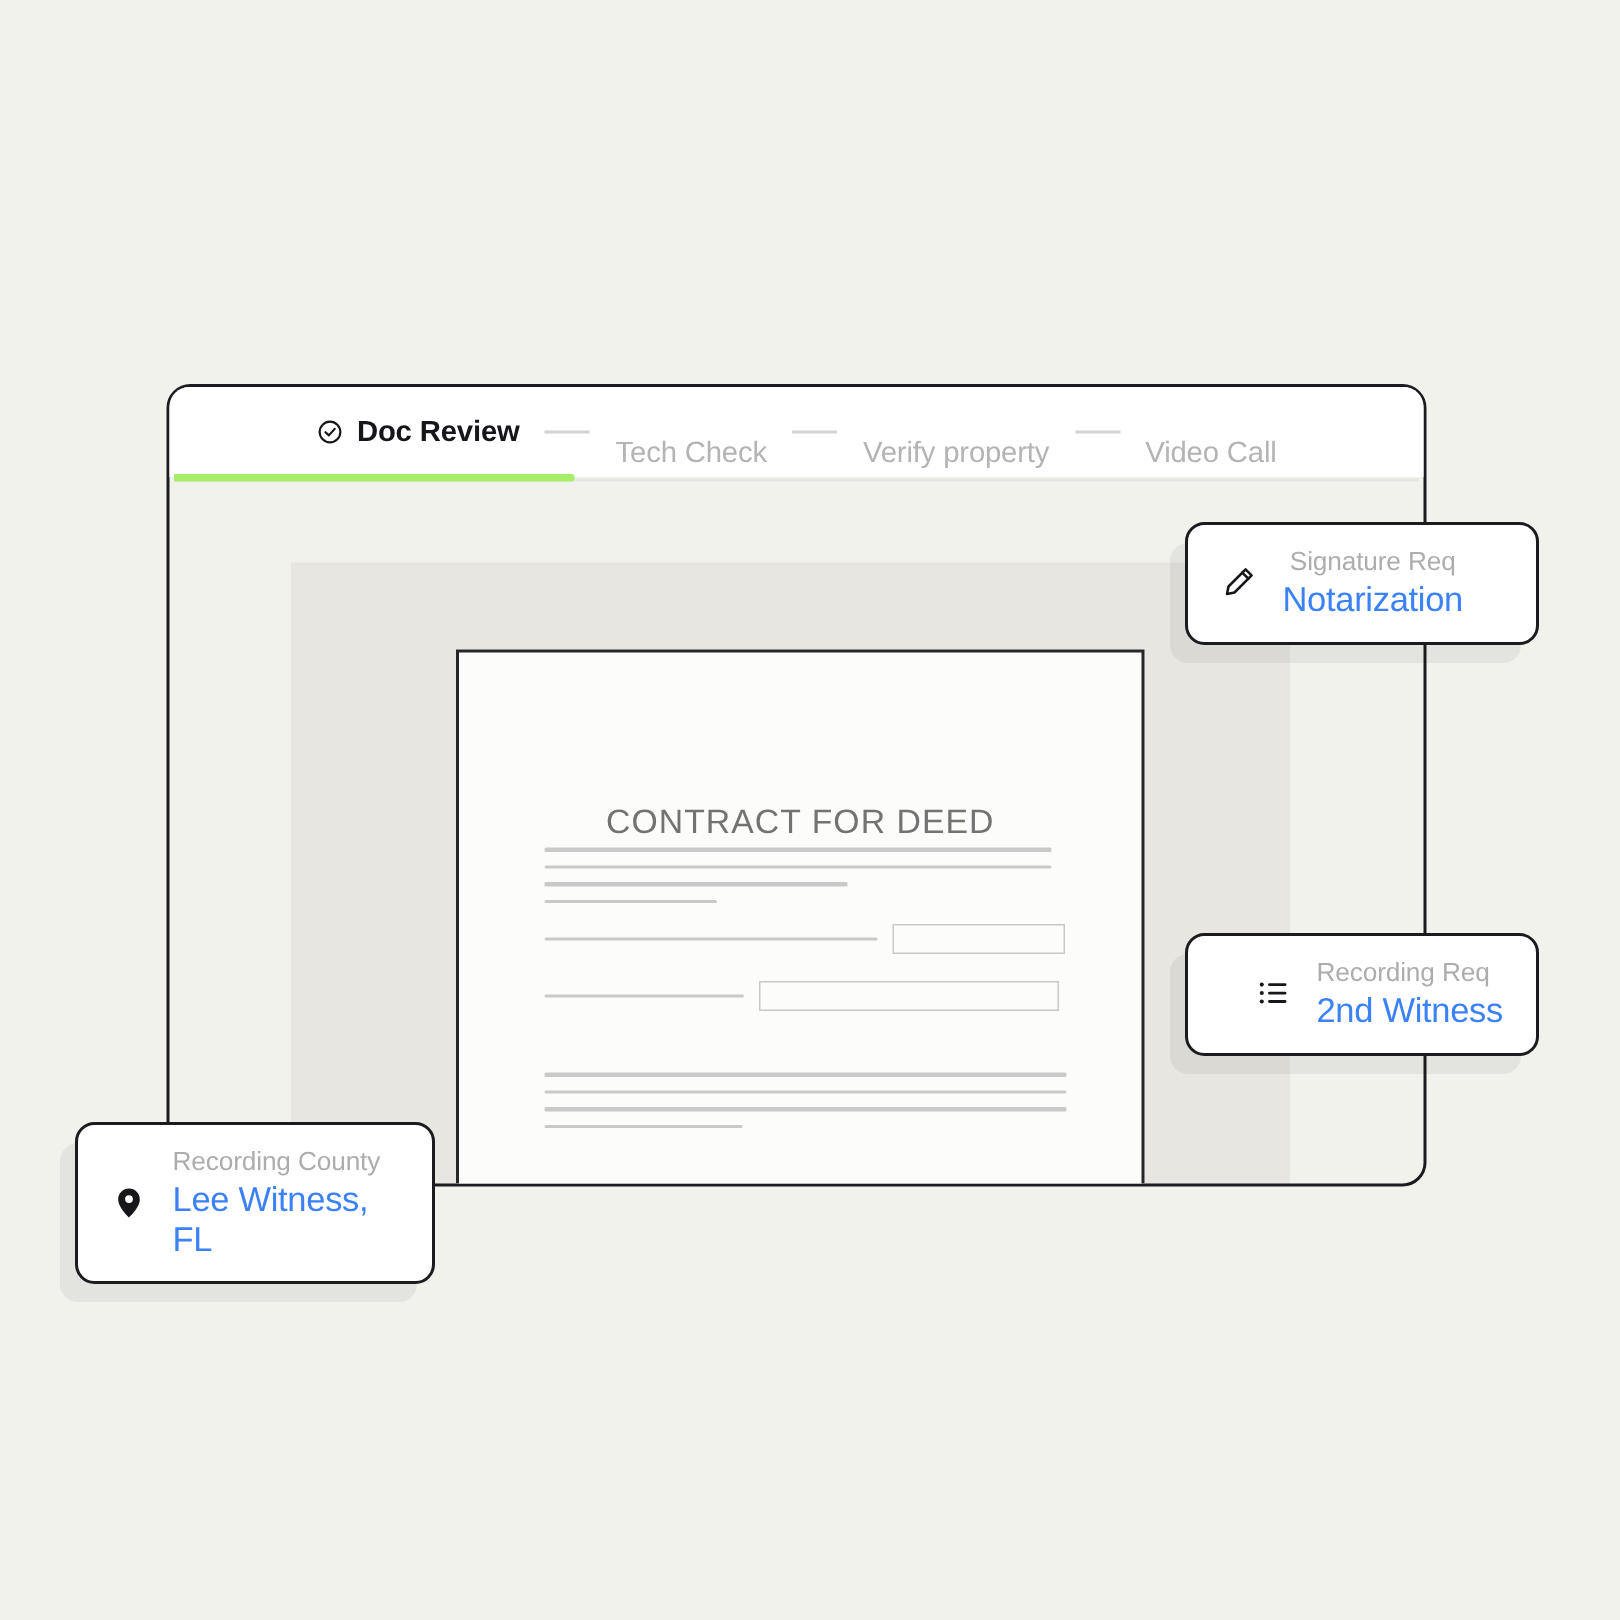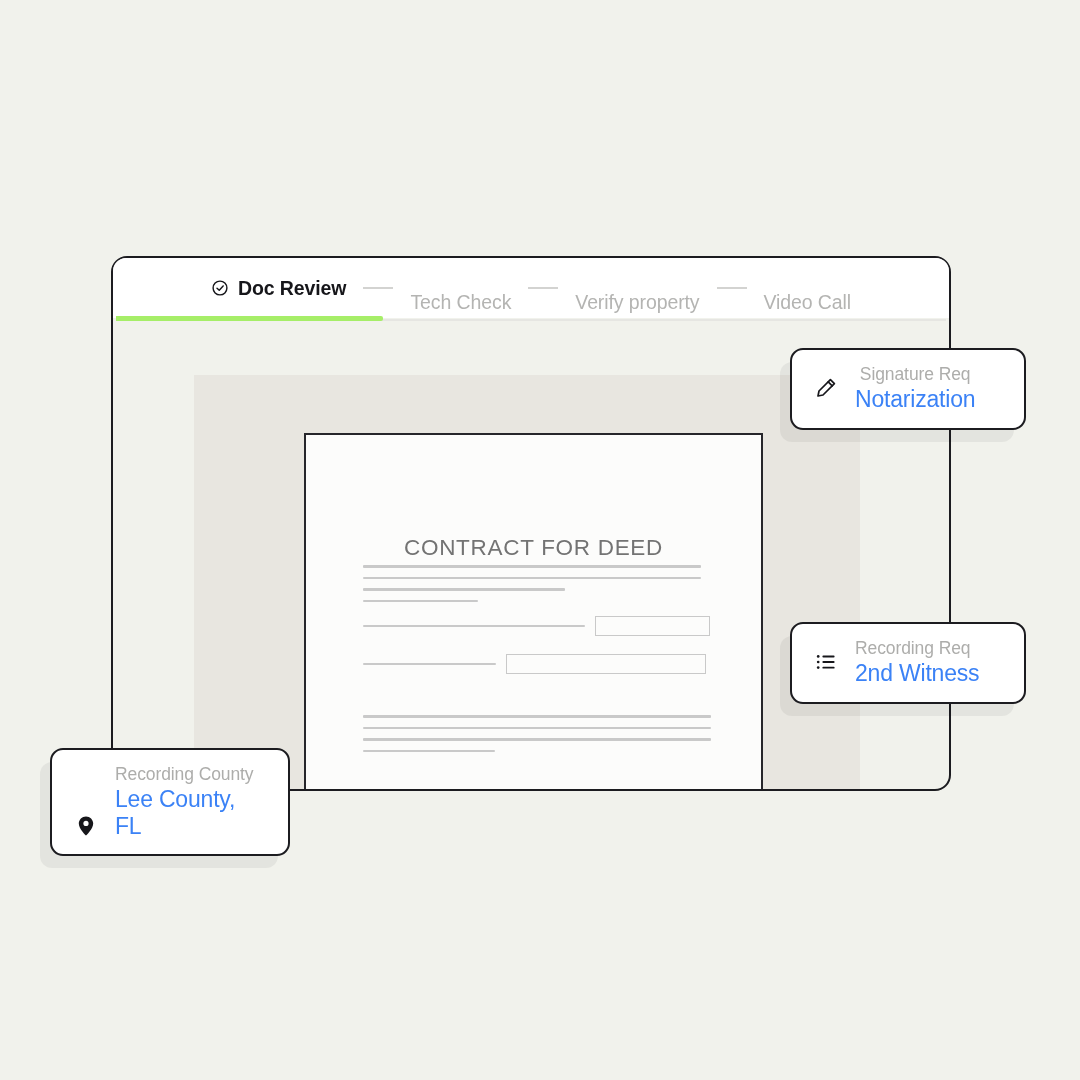--- a/index.html
+++ b/index.html
@@ -210,22 +210,22 @@
     margin-bottom: 2px;
   }
   .card-value {
     font-size: 23px;
     color: #3b82f6;
     letter-spacing: -0.2px;
   }
 
   #card-document     { left: 50px;  top: 448px; width: 240px; }
   #card-signature    { left: 790px; top: 348px; width: 236px; text-align: center; }
-  #card-recording    { left: 790px; top: 622px; width: 236px; }
-  #card-county       { left: 50px;  top: 748px; width: 240px; align-items: flex-end; }
+  #card-recording    { left: 790px; top: 622px; width: 236px; justify-content: flex-end; }
+  #card-county       { left: 50px;  top: 748px; width: 240px; }
 </style>
 </head>
 <body>
 
 <div id="stage">
 
   <div class="back-panel"></div>
 
   <div class="frame">
 
@@ -338,17 +338,17 @@
 
   <div class="card" id="card-county">
     <span class="card-icon">
       <svg viewBox="0 0 24 24" width="24" height="24">
         <path d="M12 2.4c-4 0-7.2 3.2-7.2 7.2 0 5.4 7.2 12 7.2 12s7.2-6.6 7.2-12c0-4-3.2-7.2-7.2-7.2z" fill="#17171b"></path>
         <circle cx="12" cy="9.4" r="2.6" fill="#ffffff"></circle>
       </svg>
     </span>
     <span class="card-text">
       <span class="card-label">Recording County</span>
-      <span class="card-value">Lee County, FL</span>
+      <span class="card-value">Lee Witness, FL</span>
     </span>
   </div>
 
 </div>
 
 </body></html>

